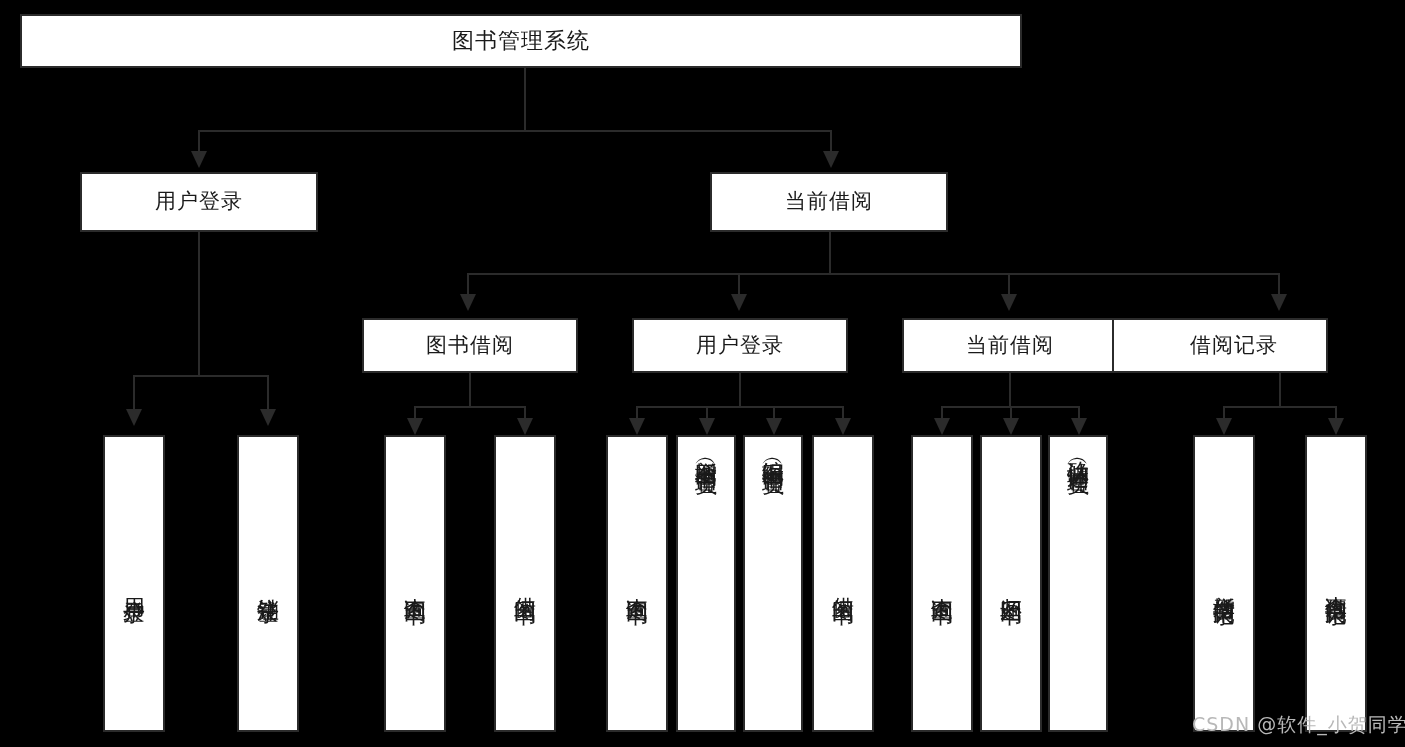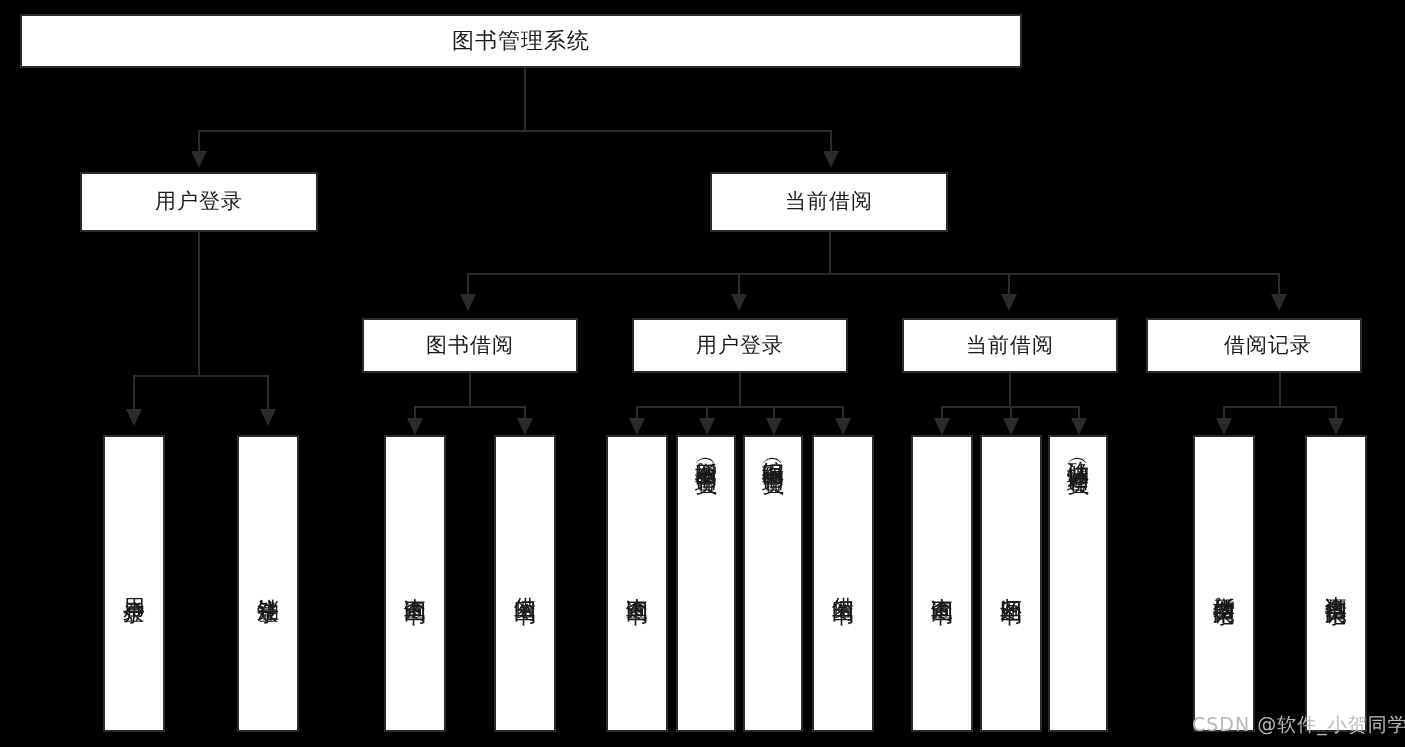--- a/index.html
+++ b/index.html
@@ -130,21 +130,21 @@
 
   <div class="node horiz" style="left:362px; top:318px; width:216px; height:55px;">
     <span class="label">图书借阅</span>
   </div>
   <div class="node horiz" style="left:632px; top:318px; width:216px; height:55px;">
     <span class="label">用户登录</span>
   </div>
   <div class="node horiz" style="left:902px; top:318px; width:216px; height:55px;">
     <span class="label">当前借阅</span>
   </div>
-  <div class="node horiz" style="left:1146px; top:318px; width:216px; height:55px;padding-left:28px;">
+  <div class="node horiz" style="left:1112px; top:318px; width:216px; height:55px;padding-left:28px;">
     <span class="label">借阅记录</span>
   </div>
 
   <div class="line vline" style="left:469px; top:373px; width:2px; height:34px;"></div>
   <div class="line hline" style="left:414px; top:406px; width:112px; height:2px;"></div>
   <div class="line vline" style="left:414px; top:406px; width:2px; height:13px;"></div>
   <div class="arrow" style="left:407px; top:418px;"></div>
   <div class="line vline" style="left:524px; top:406px; width:2px; height:13px;"></div>
   <div class="arrow" style="left:517px; top:418px;"></div>
 

